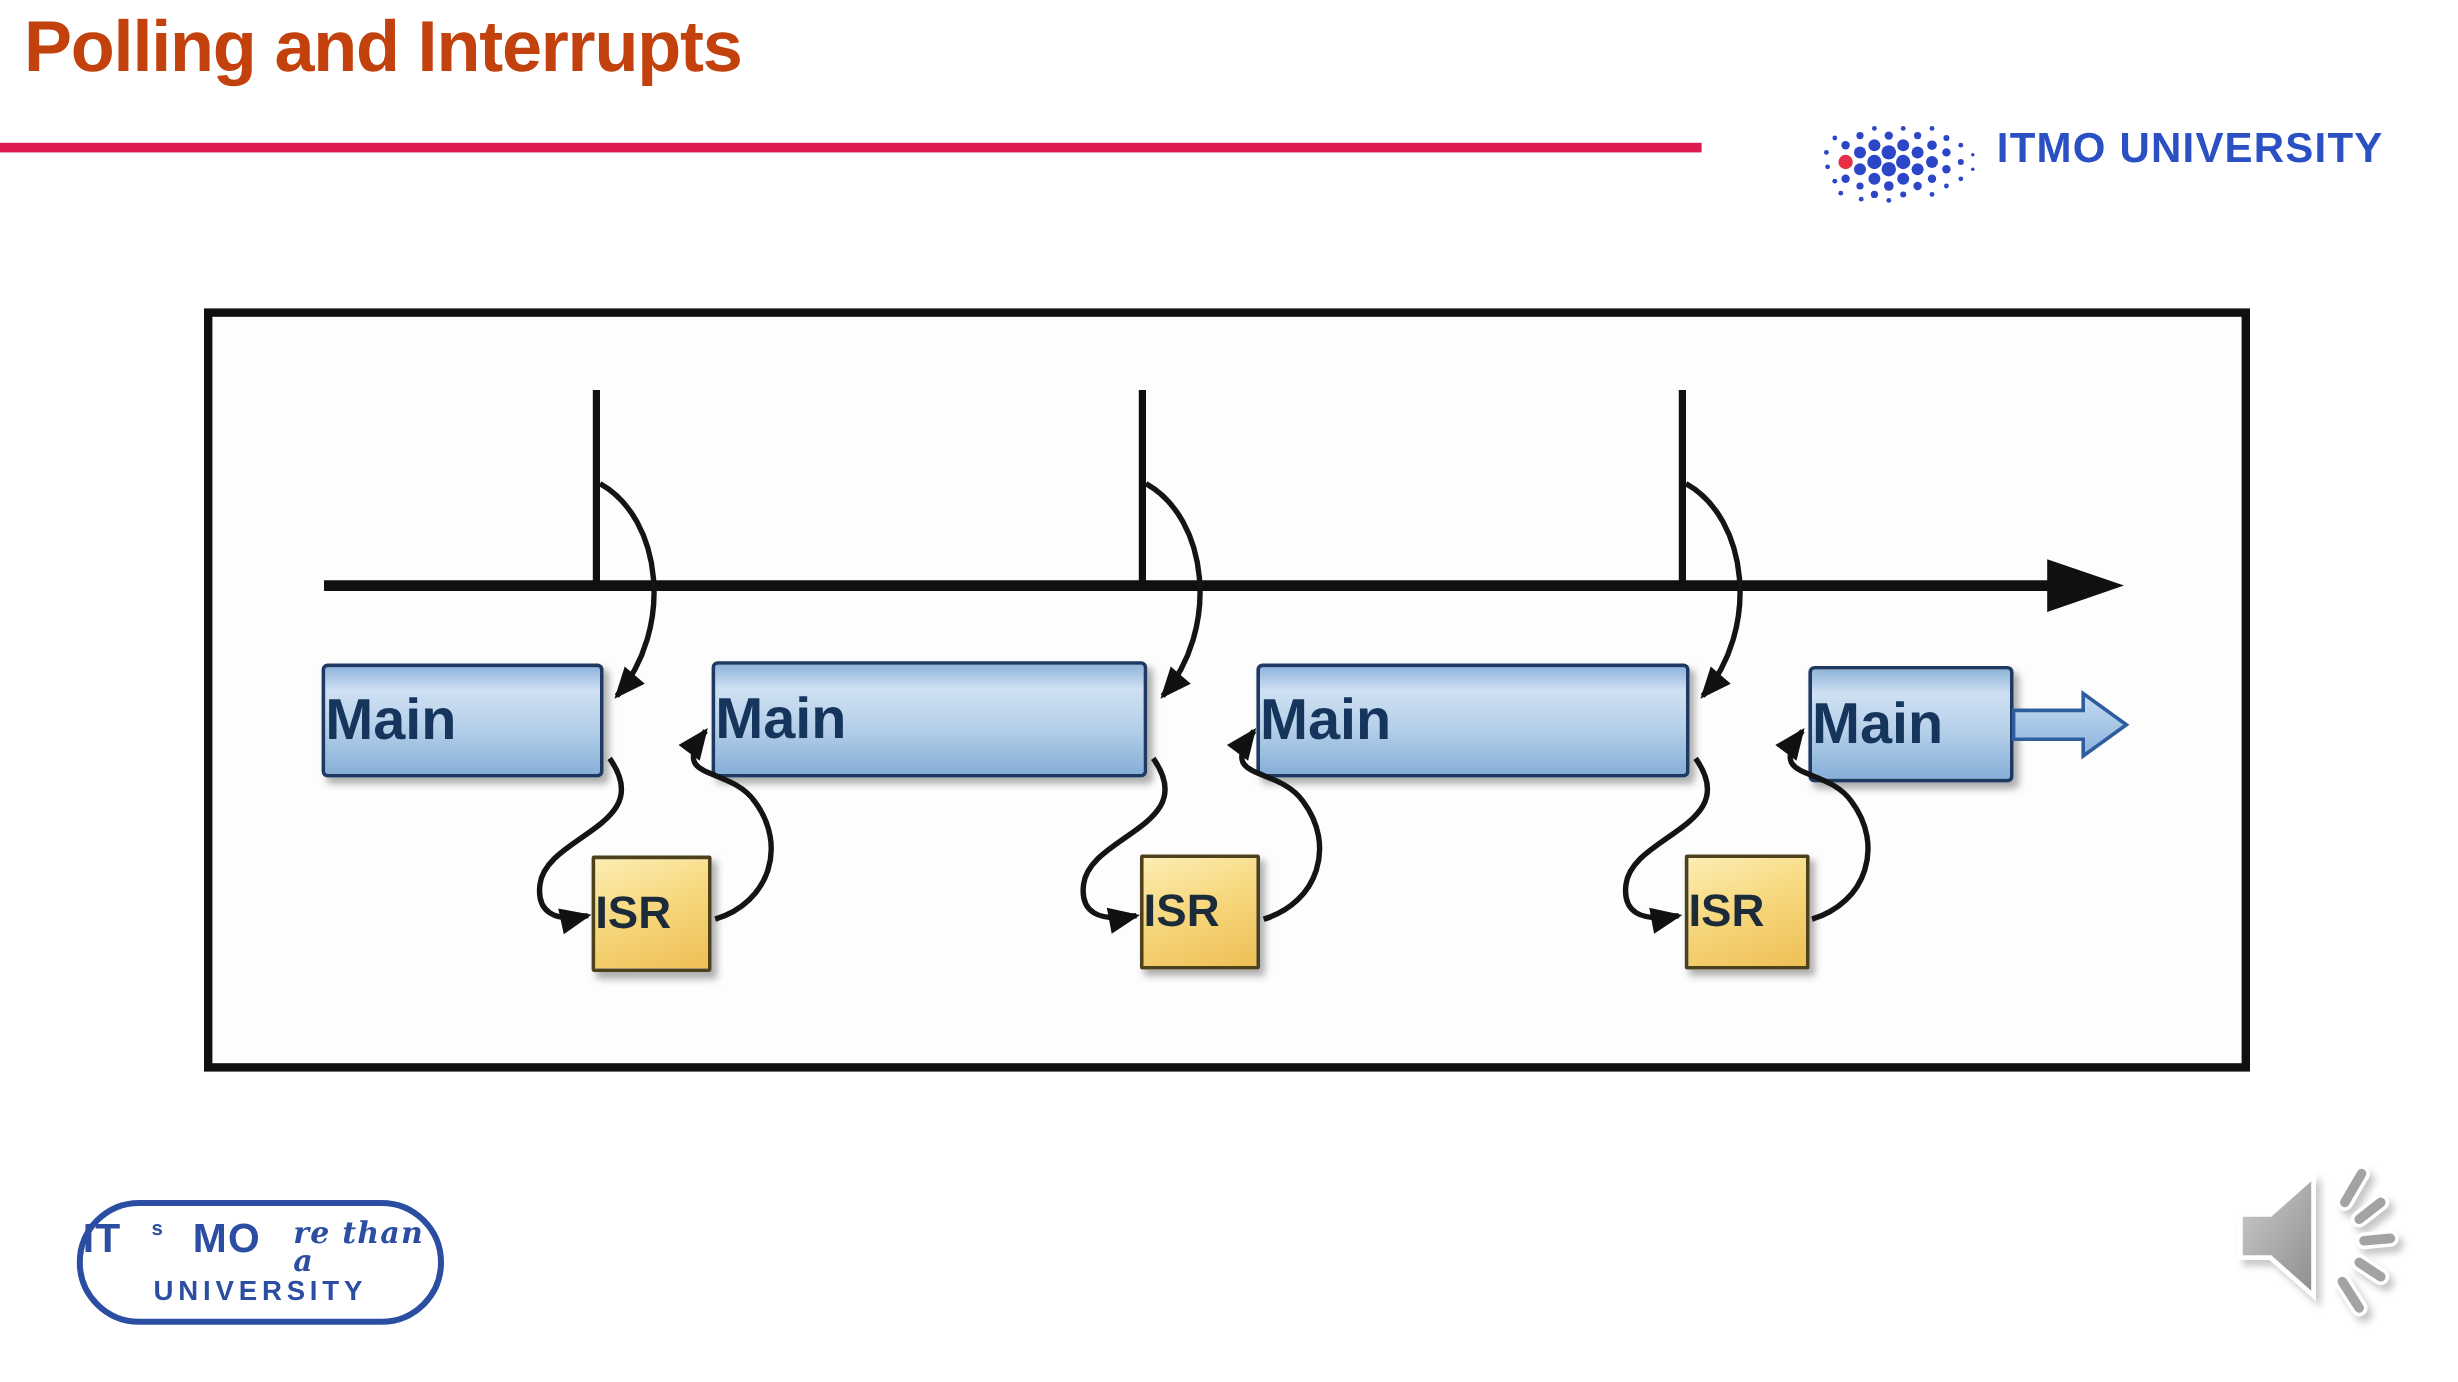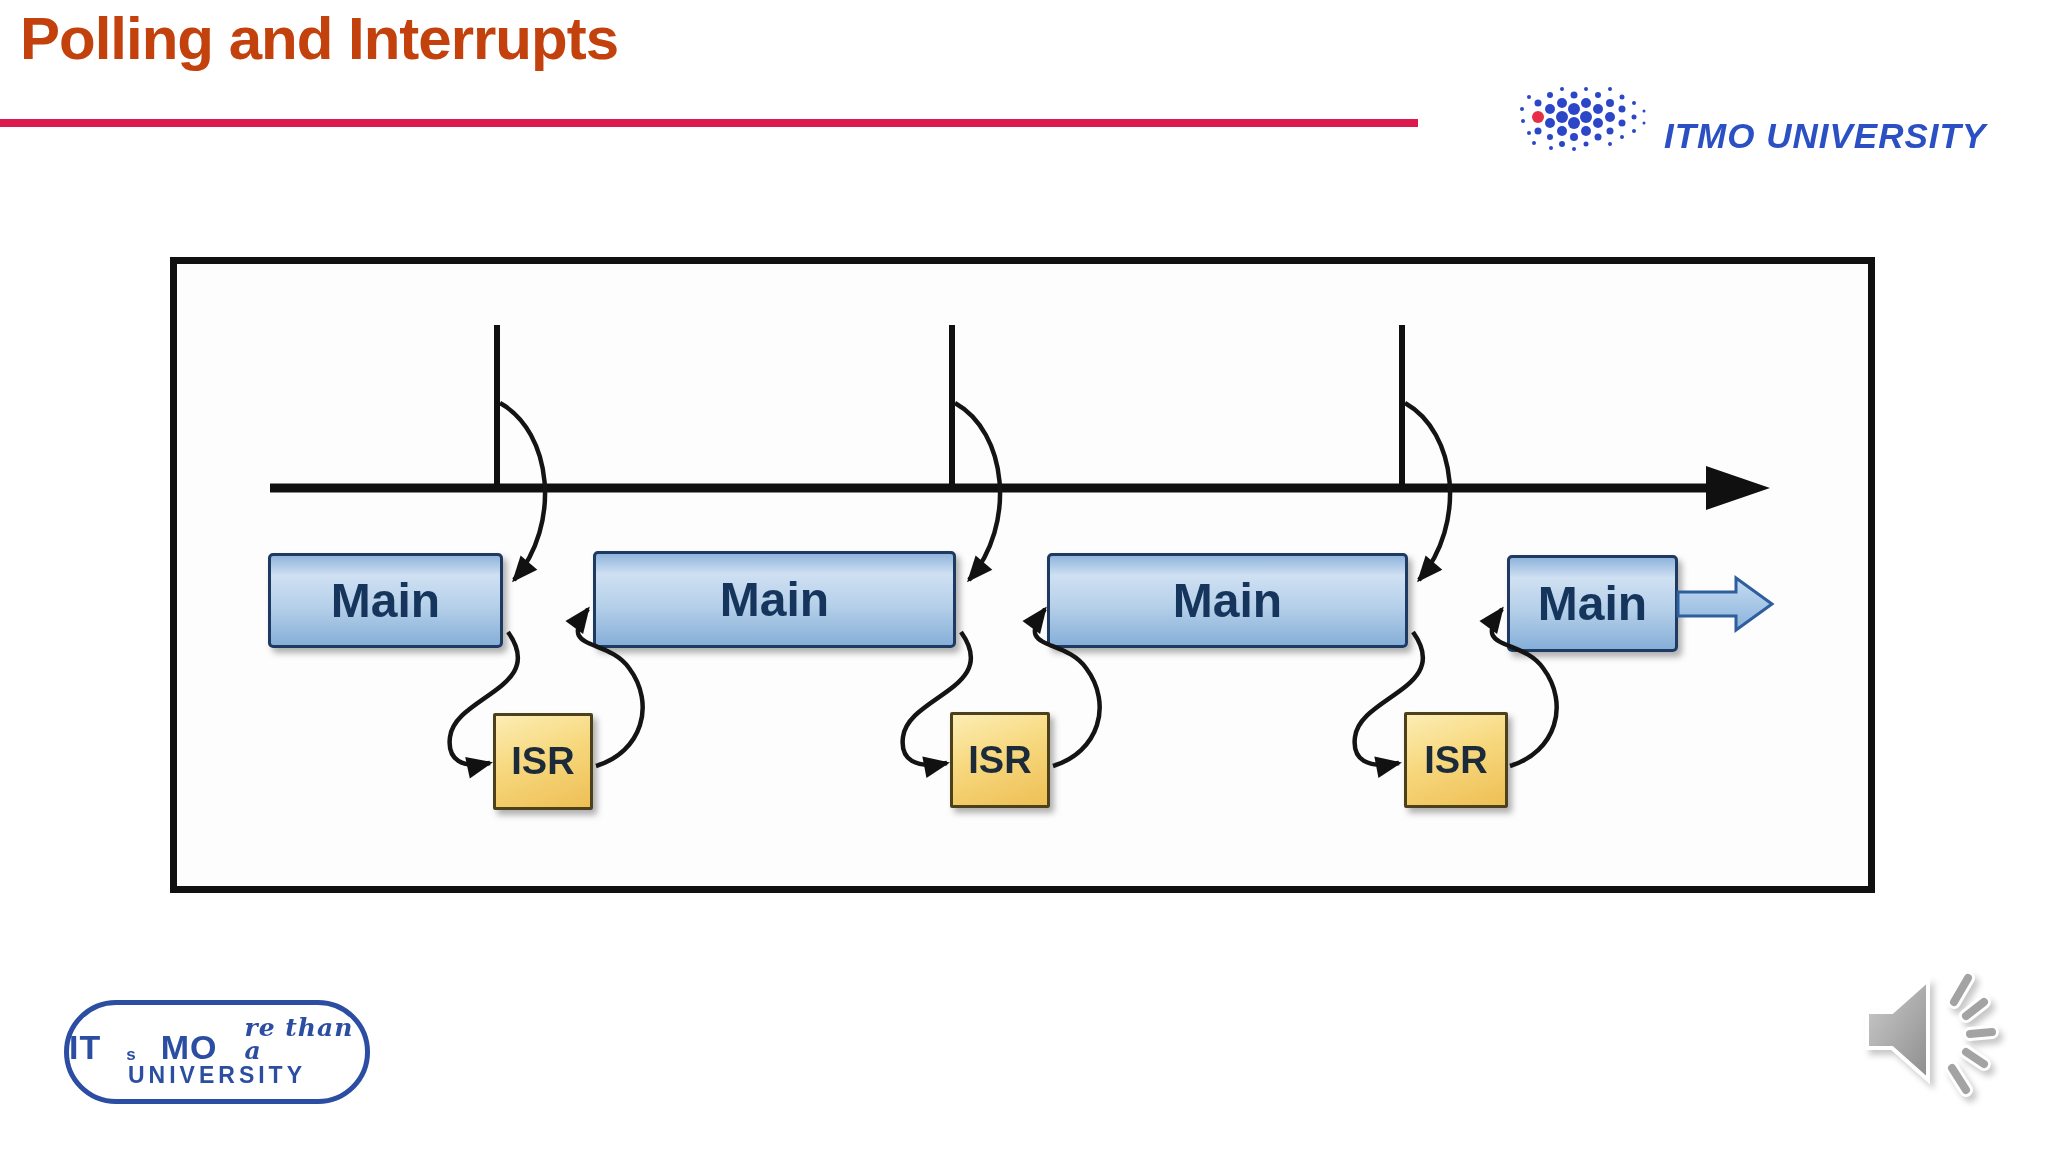--- a/index.html
+++ b/index.html
@@ -11,39 +11,39 @@
   .slide-title{
     position:absolute;left:20px;top:4px;
     font-size:60px;font-weight:700;color:#c2410c;letter-spacing:-1px;
     white-space:nowrap;
   }
   .accent-line{
     position:absolute;left:0;top:119px;width:1418px;height:8px;
     background:#dc1a50;
   }
   .itmo-top{
-    position:absolute;left:1520px;top:84px;height:72px;
-    display:flex;align-items:flex-end;gap:14px;font-style:italic;
+    position:absolute;left:1520px;top:104px;height:72px;
+    display:flex;align-items:flex-start;gap:14px;
   }
   .itmo-top-text{
     font-size:35px;font-weight:700;color:#2b50c4;letter-spacing:1px;
     white-space:nowrap;
   }
   
   .frame{
     position:absolute;left:170px;top:257px;width:1691px;height:622px;
     border:7px solid #101010;background:#fdfdfd;
   }
   .diagram-svg{
     position:absolute;left:0;top:0;width:2048px;height:1152px;
     pointer-events:none;
   }
   
   .blk{
-    position:absolute;display:flex;align-items:center;justify-content:center;
+    position:absolute;display:flex;align-items:center;justify-content:flex-start;
     border-radius:5px;box-shadow:4px 5px 6px rgba(80,80,80,.45);
     box-sizing:border-box;
   }
   .main-blk{
     border:3px solid #1e3a62;
     background:linear-gradient(180deg,#8fb4dc 0%,#cfe0f2 22%,#b7d1ea 55%,#86afd8 100%);
   }
   .main-blk span{font-size:48px;font-weight:700;color:#16355c;}
   .isr-blk{
     border:3px solid #4d411c;border-radius:2px;
@@ -57,21 +57,21 @@
   #isr-1{left:493px;top:713px;width:100px;height:97px;}
   #isr-2{left:950px;top:712px;width:100px;height:96px;}
   #isr-3{left:1404px;top:712px;width:104px;height:96px;}
   
   .oval-logo{
     position:absolute;left:64px;top:1000px;width:296px;height:94px;
     border:5px solid #2b4ea2;border-radius:58px;background:#fff;
     display:flex;flex-direction:column;align-items:center;justify-content:center;
     color:#2b4ea2;
   }
-  .oval-line1{display:flex;align-items:flex-end;line-height:.95;gap:24px;}
+  .oval-line1{display:flex;align-items:flex-start;line-height:.95;gap:24px;}
   .oval-bold{font-size:34px;font-weight:700;letter-spacing:1px;}
   .oval-sub{font-size:17px;font-weight:700;margin:0 1px;}
   .oval-script{
     font-family:"DejaVu Serif",serif;font-style:italic;font-weight:700;
     font-size:25px;margin-left:3px;letter-spacing:1px;
   }
   .oval-line2{font-size:23px;font-weight:700;letter-spacing:4px;line-height:1.1;}
   
   .speaker-svg{
     position:absolute;left:1840px;top:955px;width:180px;height:160px;

